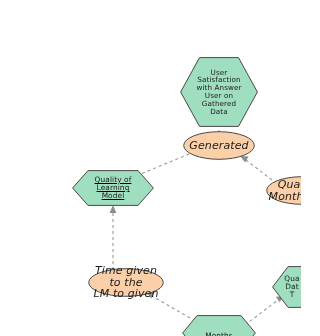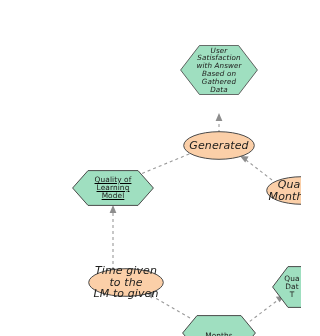--- a/index.html
+++ b/index.html
@@ -101,29 +101,29 @@
       <line x1="190" y1="318" x2="152" y2="296" stroke="#9a9a9a" stroke-width="1.1" stroke-dasharray="3,3"></line>
       <path d="M146,292 L151.4,298.4 L154.6,292.4 Z" fill="#8d8d8d"></path>
     </g>
 
     <g>
       <line x1="245" y1="325" x2="278" y2="300" stroke="#9a9a9a" stroke-width="1.1" stroke-dasharray="3,3"></line>
       <path d="M284,296 L275.8,296.8 L279.6,302.2 Z" fill="#8d8d8d"></path>
     </g>
   </svg>
 
-  <div class="node hexagon" style="left:180px; top:45px; width:78px; height:50px;font-style:italic;">
+  <div class="node hexagon" style="left:180px; top:57px; width:78px; height:70px;">
     <svg class="shape" viewBox="0 0 78 70" preserveAspectRatio="none">
       <polygon class="hex-fill" points="19.5,0.6 58.5,0.6 77.4,35 58.5,69.4 19.5,69.4 0.6,35"></polygon>
     </svg>
     <div class="label lbl-hex">
       <div>User</div>
       <div>Satisfaction</div>
       <div>with Answer</div>
-      <div>Based on</div>
+      <div>User on</div>
       <div>Gathered</div>
       <div>Data</div>
     </div>
   </div>
 
   <div class="node ellipse" style="left:183px; top:131px; width:72px; height:29px;">
     <svg class="shape" viewBox="0 0 72 29" preserveAspectRatio="none">
       <ellipse class="ell-fill" cx="36" cy="14.5" rx="35.3" ry="13.8"></ellipse>
     </svg>
     <div class="label lbl-ell">

